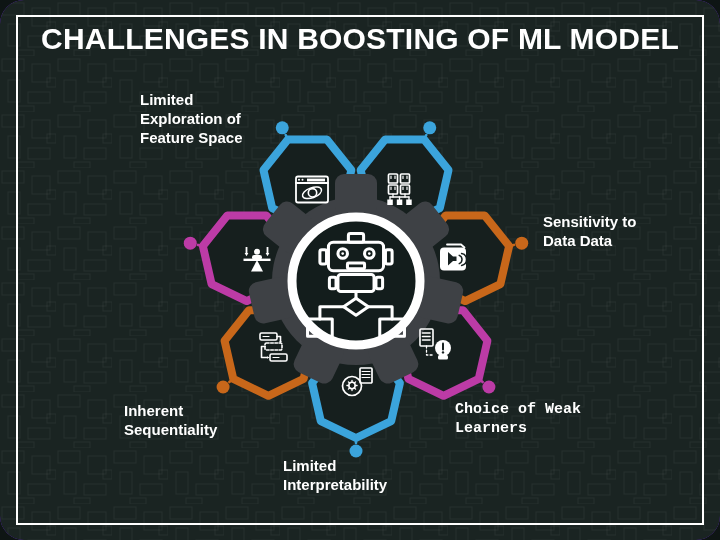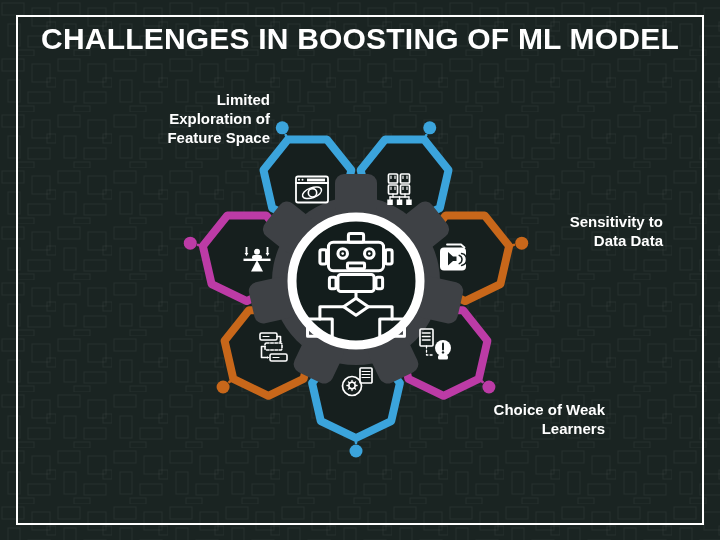--- a/index.html
+++ b/index.html
@@ -2,40 +2,41 @@
 <html><head>
 <meta charset="utf-8">
 <style>
   html, body { margin: 0; padding: 0; background: #0e1514; }
   .stage {
     position: relative;
     width: 720px; height: 540px;
     overflow: hidden;
     background: #6d28d9;
     font-family: "Liberation Sans", sans-serif;
+    border-radius: 24px;
   }
   .bgsvg, .diagram-svg { position: absolute; left: 0; top: 0; }
   .frame {
     position: absolute; left: 16px; top: 15px; right: 16px; bottom: 15px;
     border: 2.5px solid #ffffff;
     pointer-events: none;
   }
   .title {
     position: absolute; top: 22px; left: 0; width: 720px;
     text-align: center;
     color: #ffffff;
     font-size: 30px; font-weight: bold; letter-spacing: 0.2px;
     white-space: nowrap;
   }
   .label {
     position: absolute;
     transform: translateY(-50%);
     color: #ffffff;
     font-size: 15px; font-weight: bold; line-height: 1.26;
-    text-align: right;
+    text-align: left;
   }
 </style>
 </head>
 <body>
 
 <div class="stage">
 
   <svg class="bgsvg" width="720" height="540">
     <defs>
       <pattern id="circ" width="56" height="56" patternUnits="userSpaceOnUse">
@@ -219,14 +220,16 @@
         <line x1="-10.5" y1="-11" x2="-10.5" y2="-4.8" stroke="#ffffff" stroke-width="1.8"></line>
         <polygon points="-12.4,-5 -8.6,-5 -10.5,-1.8" fill="#ffffff"></polygon>
         <line x1="10.5" y1="-11" x2="10.5" y2="-4.8" stroke="#ffffff" stroke-width="1.8"></line>
         <polygon points="8.6,-5 12.4,-5 10.5,-1.8" fill="#ffffff"></polygon>
       </g>
     </g>
   </svg>
 
   <div class="label" style="left:140px; top:119px; width:130px;">Limited Exploration of Feature Space</div>
   <div class="label" style="left:543px; top:232px; width:120px;">Sensitivity to Data Data</div>
-  <div class="label" style="left:455px; top:420px; width:150px;">Choice of Weak Learners</div>
+  <div class="label" style="left:455px; top:420px; width:150px;font-family:Liberation Mono, monospace;">Choice of Weak Learners</div>
+  <div class="label" style="left:283px; top:476px; width:150px;">Limited Interpretability</div>
+  <div class="label" style="left:124px; top:421px; width:120px;">Inherent Sequentiality</div>
 </div>
 
 </body></html>

